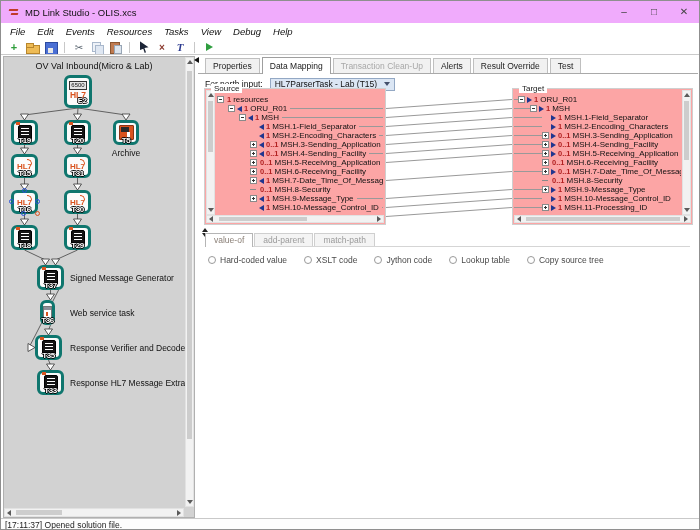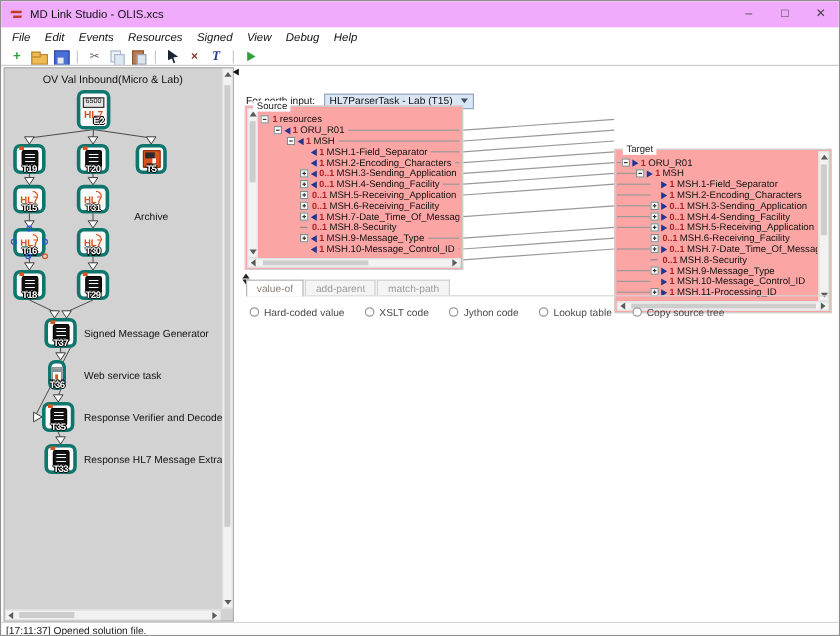--- a/index.html
+++ b/index.html
@@ -83,21 +83,21 @@
     border:1px solid #bfbfbf;border-bottom:none;margin-right:2px;color:#222;position:relative;}
   .tab.active{background:#fff;border-color:#9f9f9f;height:17px;line-height:17px;margin-bottom:-1px;z-index:2;}
   .tab.disabled{color:#a8a8a8;}
   .northrow{position:absolute;left:7px;top:21px;height:14px;display:flex;align-items:center;font-size:8.5px;}
   .combo{display:inline-flex;align-items:center;height:13px;background:#dbe6f4;border:1px solid #93a8c4;
     padding:0 4px;font-size:8.5px;margin-left:7px;}
   .chev{width:0;height:0;border-left:3px solid transparent;border-right:3px solid transparent;
     border-top:4px solid #44506b;margin-left:7px;}
   .maparea{position:absolute;left:0;top:32px;right:0;height:138px;}
   .gbox{position:absolute;top:0;height:137px;border:1px solid #cfcfcf;background:#fca5a5;}
-  .gbox.src{left:6px;width:182px;} .gbox.tgt{left:314px;width:181px;margin-top:36px;}
+  .gbox.src{left:6px;width:182px;} .gbox.tgt{left:314px;width:181px;}
   .glegend{position:absolute;top:-5px;left:6px;background:#fff;padding:0 3px;font-size:8px;color:#222;z-index:2;}
   .gap-svg{position:absolute;left:188px;top:0;width:126px;height:137px;}
   .rows{position:absolute;top:6px;bottom:10px;overflow:hidden;}
   .rows.src{left:12px;right:2px;} .rows.tgt{left:1px;right:11px;}
   .trow{display:flex;align-items:center;height:9px;font-size:8px;white-space:nowrap;color:#111;}
   .mult{color:#b22222;font-weight:bold;margin:0 2px 0 1px;font-size:7.5px;flex:none;}
   .tlabel{flex:none;}
   .trail{flex:1 1 auto;min-width:4px;height:0;margin-left:3px;}
   .trail.on,.lead.on{border-top:1px solid #999;}
   .lead{height:0;flex:none;}
@@ -146,21 +146,21 @@
       <span class="wbtn">□</span>
       <span class="wbtn">✕</span>
     </span>
   </div>
 
   <div class="menubar">
       <div class="menu-item">File</div>
       <div class="menu-item">Edit</div>
       <div class="menu-item">Events</div>
       <div class="menu-item">Resources</div>
-      <div class="menu-item">Signed</div>
+      <div class="menu-item">Tasks</div>
       <div class="menu-item">View</div>
       <div class="menu-item">Debug</div>
       <div class="menu-item">Help</div>
     </div>
 
   <div class="toolbar">
       <span class="tb tb-new-file">
         <span class="tbglyph">+</span>
       </span>
       <span class="tb tb-open-file"></span>
@@ -231,21 +231,21 @@
             <span class="nid">T19</span>
           </div>
           <div class="node doc" style="left: 60px; top: 63px; width: 27px; height: 25px;">
             <span class="icon-doc"></span>
             <span class="nid">T20</span>
           </div>
           <div class="node archive" style="left: 109px; top: 63px; width: 26px; height: 25px;">
             <span class="icon-archive"></span>
             <span class="nid">T5</span>
           </div>
-          <div class="ncap" style="left: 122px; top: 91px; transform: translateX(-50%); margin-top: 27px;">Archive</div>
+          <div class="ncap" style="left: 122px; top: 91px; transform: translateX(-50%);">Archive</div>
           <div class="node hl7" style="left: 7px; top: 97px; width: 27px; height: 24px;">
             <span class="icon-hl7">
               <span class="hl7txt">HL7</span>
               <span class="hl7arrow"></span>
             </span>
             <span class="nid">T15</span>
           </div>
           <div class="node hl7" style="left: 60px; top: 97px; width: 27px; height: 24px;">
             <span class="icon-hl7">
               <span class="hl7txt">HL7</span>
@@ -315,20 +315,28 @@
             <i class="st-lf"></i>
           </span>
           <span class="sthumb" style="top: 1px; bottom: 1px; left: 6%; width: 26%;"></span>
           <span class="sbtn" style="right: 0px; top: 0px; bottom: 0px; width: 8px;">
             <i class="st-rt"></i>
           </span>
         </div>
       </div>
 
     <div class="rightpanel">
+      <div class="tabsrow">
+          <span class="tab">Properties</span>
+          <span class="tab active">Data Mapping</span>
+          <span class="tab disabled">Transaction Clean-Up</span>
+          <span class="tab">Alerts</span>
+          <span class="tab">Result Override</span>
+          <span class="tab">Test</span>
+        </div>
 
       <div class="northrow">
         <span>For north input:</span>
         <span class="combo">
           <span>HL7ParserTask - Lab  (T15)</span>
           <span class="chev"></span>
         </span>
       </div>
 
       <div class="maparea">

